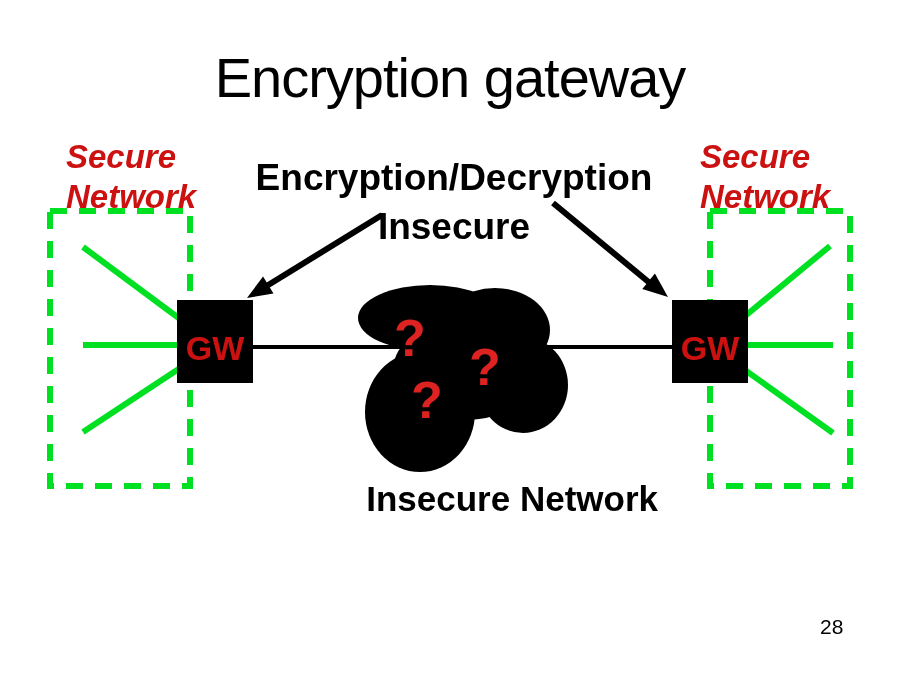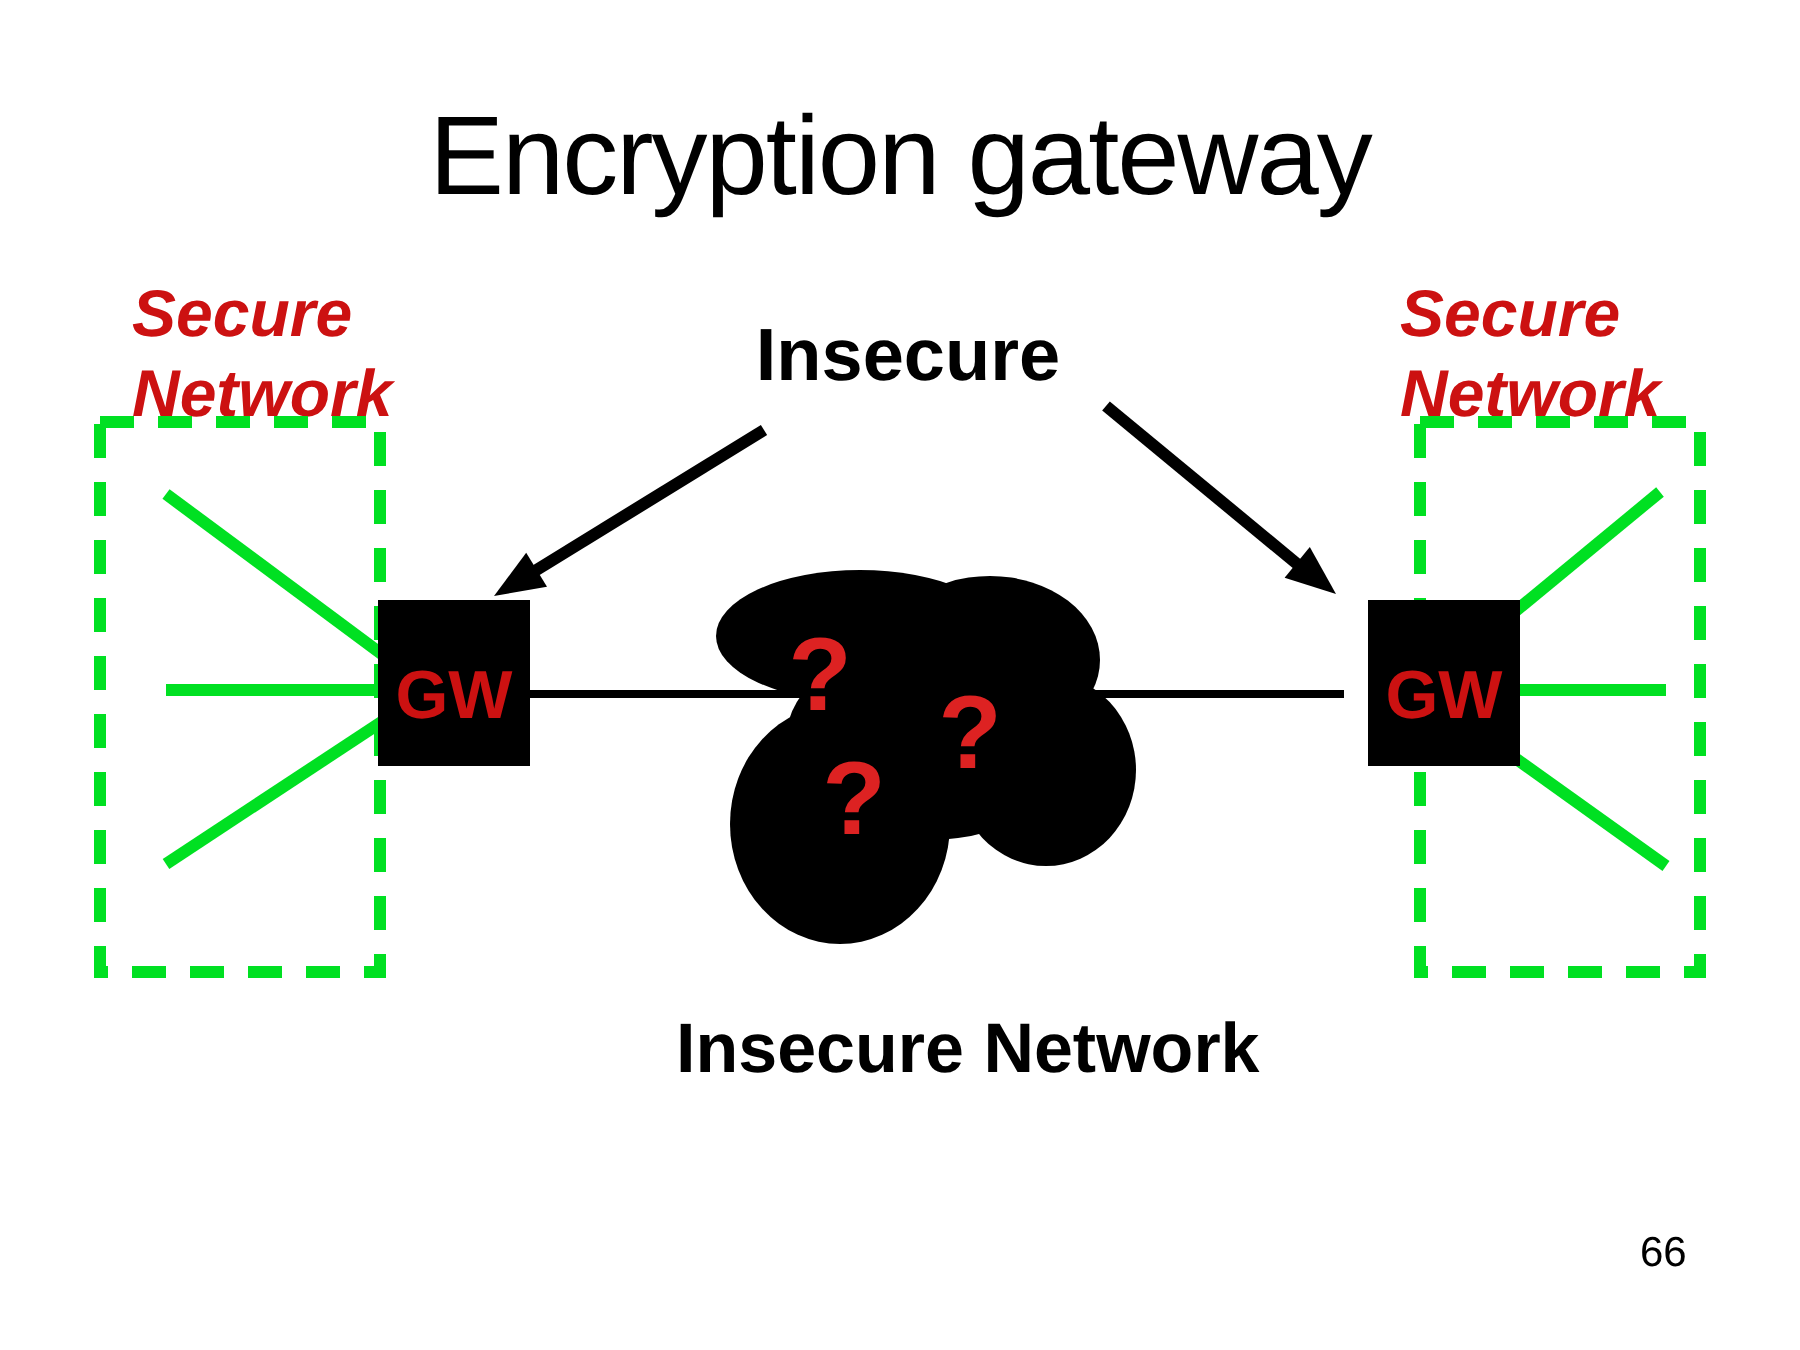--- a/index.html
+++ b/index.html
@@ -85,40 +85,39 @@
     top: 300px;
     width: 76px; height: 83px;
     background: var(--line-black);
     display: flex;
     align-items: center;
     justify-content: center;
     padding-top: 14px;
     color: var(--accent-red);
     font-size: 34px;
     font-weight: 700;
-    margin-left: 12px;
   }
   .gw-box.left  { left: 177px; }
   .gw-box.right { left: 672px; }
   .qmark {
     position: absolute;
     transform: translate(-50%, -50%);
     color: var(--question-red);
     font-size: 52px;
     font-weight: 700;
     line-height: 1;
   }
   .qmark.q1 { left: 410px; top: 338px; }
   .qmark.q2 { left: 485px; top: 367px; }
   .qmark.q3 { left: 427px; top: 400px; }
   .insecure-label {
     position: absolute;
-    left: 338px; top: 505px;
+    left: 338px; top: 479px;
     width: 320px;
-    text-align: left;
+    text-align: right;
     font-size: 35px;
     font-weight: 700;
     color: var(--line-black);
   }
   .page-number {
     position: absolute;
     left: 820px; top: 615px;
     font-size: 21px;
     color: var(--line-black);
   }
@@ -134,20 +133,21 @@
     <span>Secure</span>
     <span>Network</span>
   </div>
 
   <div class="secure-label right">
     <span>Secure</span>
     <span>Network</span>
   </div>
 
   <div class="gateways-caption">
+    <span>Encryption/Decryption</span>
     <span>Insecure</span>
   </div>
 
   <svg class="diagram-svg" viewBox="0 0 900 675" xmlns="http://www.w3.org/2000/svg">
 
     <rect class="boundary" x="50" y="211" width="140" height="275"></rect>
     <rect class="boundary" x="710" y="211" width="140" height="275"></rect>
 
     <line class="net-line" x1="215" y1="345" x2="83" y2="247"></line>
     <line class="net-line" x1="215" y1="345" x2="83" y2="345"></line>
@@ -179,15 +179,15 @@
   <div class="gw-box right">
     <span>GW</span>
   </div>
 
   <div class="qmark q1">?</div>
   <div class="qmark q2">?</div>
   <div class="qmark q3">?</div>
 
   <div class="insecure-label">Insecure Network</div>
 
-  <div class="page-number">66</div>
+  <div class="page-number">28</div>
 
 </div>
 
 </body></html>

